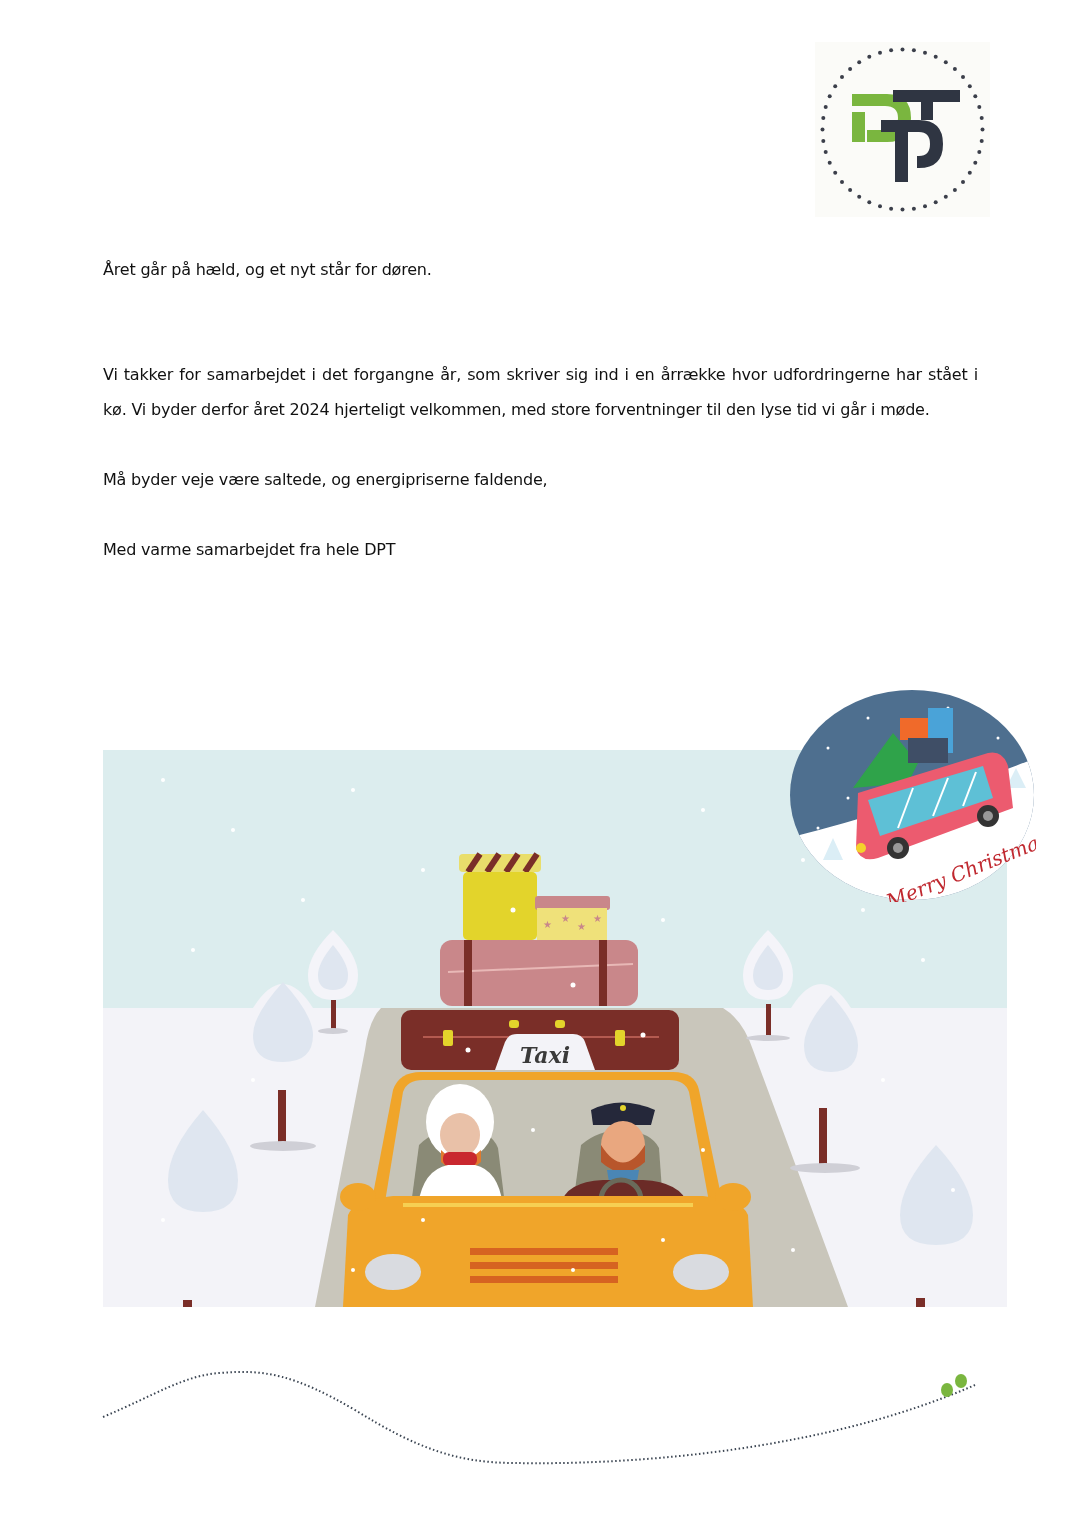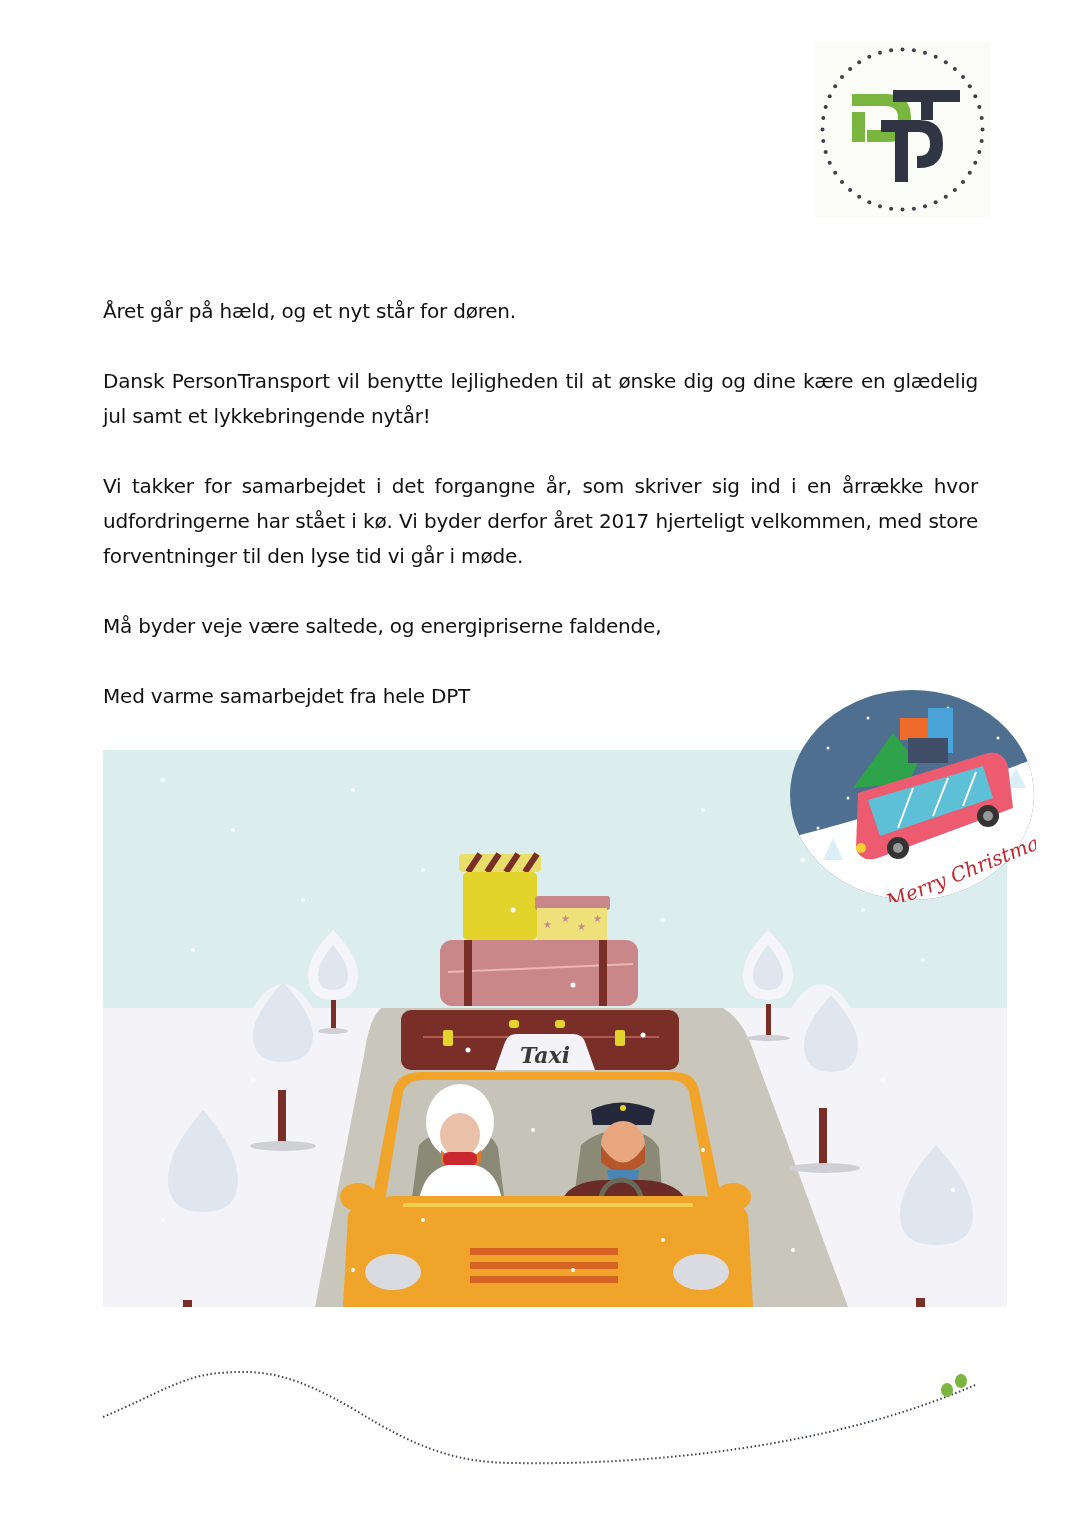--- a/index.html
+++ b/index.html
@@ -1,19 +1,19 @@
 <!DOCTYPE html>
 <html><head>
   <meta charset="utf-8">
   <style>
     html, body { margin: 0; padding: 0; background: #ffffff; }
     body { width: 1081px; height: 1536px; position: relative; overflow: hidden; font-family: "DejaVu Sans", sans-serif; color: #111111; }
     .logo { position: absolute; left: 815px; top: 42px; width: 175px; height: 175px; background: #fbfbf8; }
     .logo svg { width: 100%; height: 100%; display: block; }
-    .letter { position: absolute; left: 103px; top: 252px; width: 875px; font-size: 20px; line-height: 35px; letter-spacing: -0.2px; margin-top: 42px; }
+    .letter { position: absolute; left: 103px; top: 252px; width: 875px; font-size: 16px; line-height: 35px; letter-spacing: -0.2px; }
     .para { margin: 0; text-align: justify; text-align-last: left; }
     .gap { height: 35px; }
     .illus { position: absolute; left: 103px; top: 750px; width: 904px; height: 557px; overflow: hidden; }
     .illus svg { display: block; }
     .badge { position: absolute; left: 788px; top: 688px; width: 248px; height: 214px; }
     .footer-wave { position: absolute; left: 95px; top: 1355px; width: 900px; height: 110px; }
   </style>
 </head>
 <body>
 
@@ -71,23 +71,22 @@
 
     <path d="M78 48 L145 48 L145 60 L118 60 L118 78 L106 78 L106 60 L78 60 Z" fill="#2f3542"></path>
 
     <path d="M66 78 L104 78 Q128 78 128 102 Q128 126 104 126 L102 126 L102 114 L104 114 Q115 114 115 102 Q115 90 104 90 L93 90 L93 140 L80 140 L80 90 L66 90 Z" fill="#2f3542"></path>
   </svg>
 </div>
 
 <div class="letter">
   <p class="para">Året går på hæld, og et nyt står for døren.</p>
   <div class="gap"></div>
-  <p class="para">Dansk PersonTransport vil benytte lejligheden til at ønske dig og dine kære en glædelig jul samt et lykkebringende nytår!</p>
-  <div class="gap"></div>
-  <p class="para">Vi takker for samarbejdet i det forgangne år, som skriver sig ind i en årrække hvor udfordringerne har stået i kø. Vi byder derfor året 2017 hjerteligt velkommen, med store forventninger til den lyse tid vi går i møde.</p>
+  <div class="gap"></div>
+  <p class="para">Vi takker for samarbejdet i det forgangne år, som skriver sig ind i en årrække hvor udfordringerne har stået i kø. Vi byder derfor året 2024 hjerteligt velkommen, med store forventninger til den lyse tid vi går i møde.</p>
   <div class="gap"></div>
   <p class="para">Må byder veje være saltede, og energipriserne faldende,</p>
   <div class="gap"></div>
   <p class="para">Med varme samarbejdet fra hele DPT</p>
 </div>
 
 <div class="illus">
   <svg width="904" height="557" viewBox="0 0 904 557">
 
     <rect x="0" y="0" width="904" height="258" fill="#dcedee"></rect>

